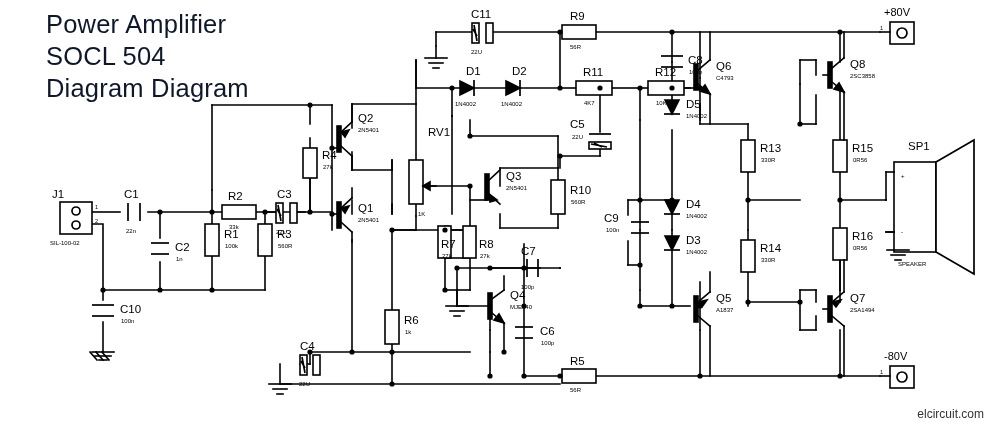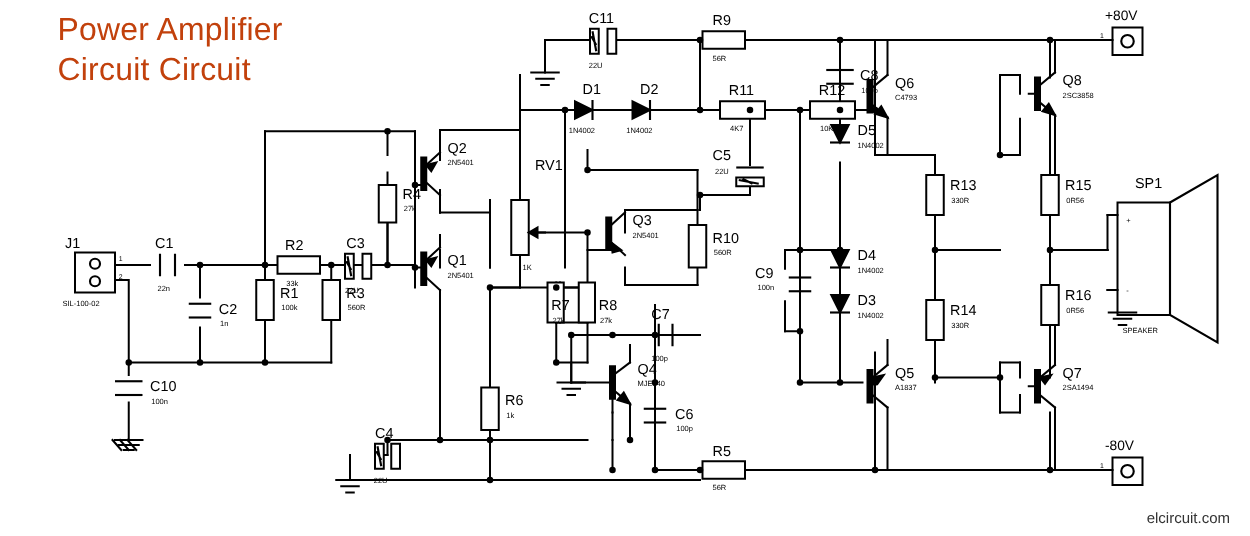--- a/index.html
+++ b/index.html
@@ -10,32 +10,33 @@
   .wire{stroke:#000;stroke-width:1.6;fill:none;stroke-linecap:square;}
   .box{stroke:#000;stroke-width:1.6;fill:#fff;}
   .sym{stroke:#000;stroke-width:1.7;fill:#fff;}
   .solid{stroke:#000;stroke-width:1.6;fill:#000;}
   .ref{font-family:"Liberation Sans",sans-serif;font-size:11.5px;fill:#000;}
   .tiny{font-family:"Liberation Sans",sans-serif;font-size:6px;fill:#000;}
   .pinnum{font-family:"Liberation Sans",sans-serif;font-size:5.5px;fill:#000;}
   .rail{font-family:"Liberation Sans",sans-serif;font-size:11px;fill:#000;}
   .title{position:absolute;left:46px;top:8px;line-height:1.26;
          font-family:"Liberation Sans",sans-serif;font-size:25.5px;
-         letter-spacing:.2px;color:#c2410c;}
+         letter-spacing:.2px;color:#0f172a;}
   .title div{white-space:nowrap;}
   .footer{position:absolute;right:16px;bottom:8px;font-size:12px;color:#333;}
 </style>
 </head>
 <body>
 
 <div id="sheet">
 
   <div class="title">
     <div>Power Amplifier</div>
-    <div>Circuit Circuit</div>
+    <div>SOCL 504</div>
+    <div>Diagram Diagram</div>
   </div>
 
   <div class="footer">elcircuit.com</div>
 
   <svg width="1000" height="429" viewBox="0 0 1000 429">
 
     <g>
 
       <path class="wire" d="M92,212 H120"></path>
       <path class="wire" d="M148,212 H305"></path>

